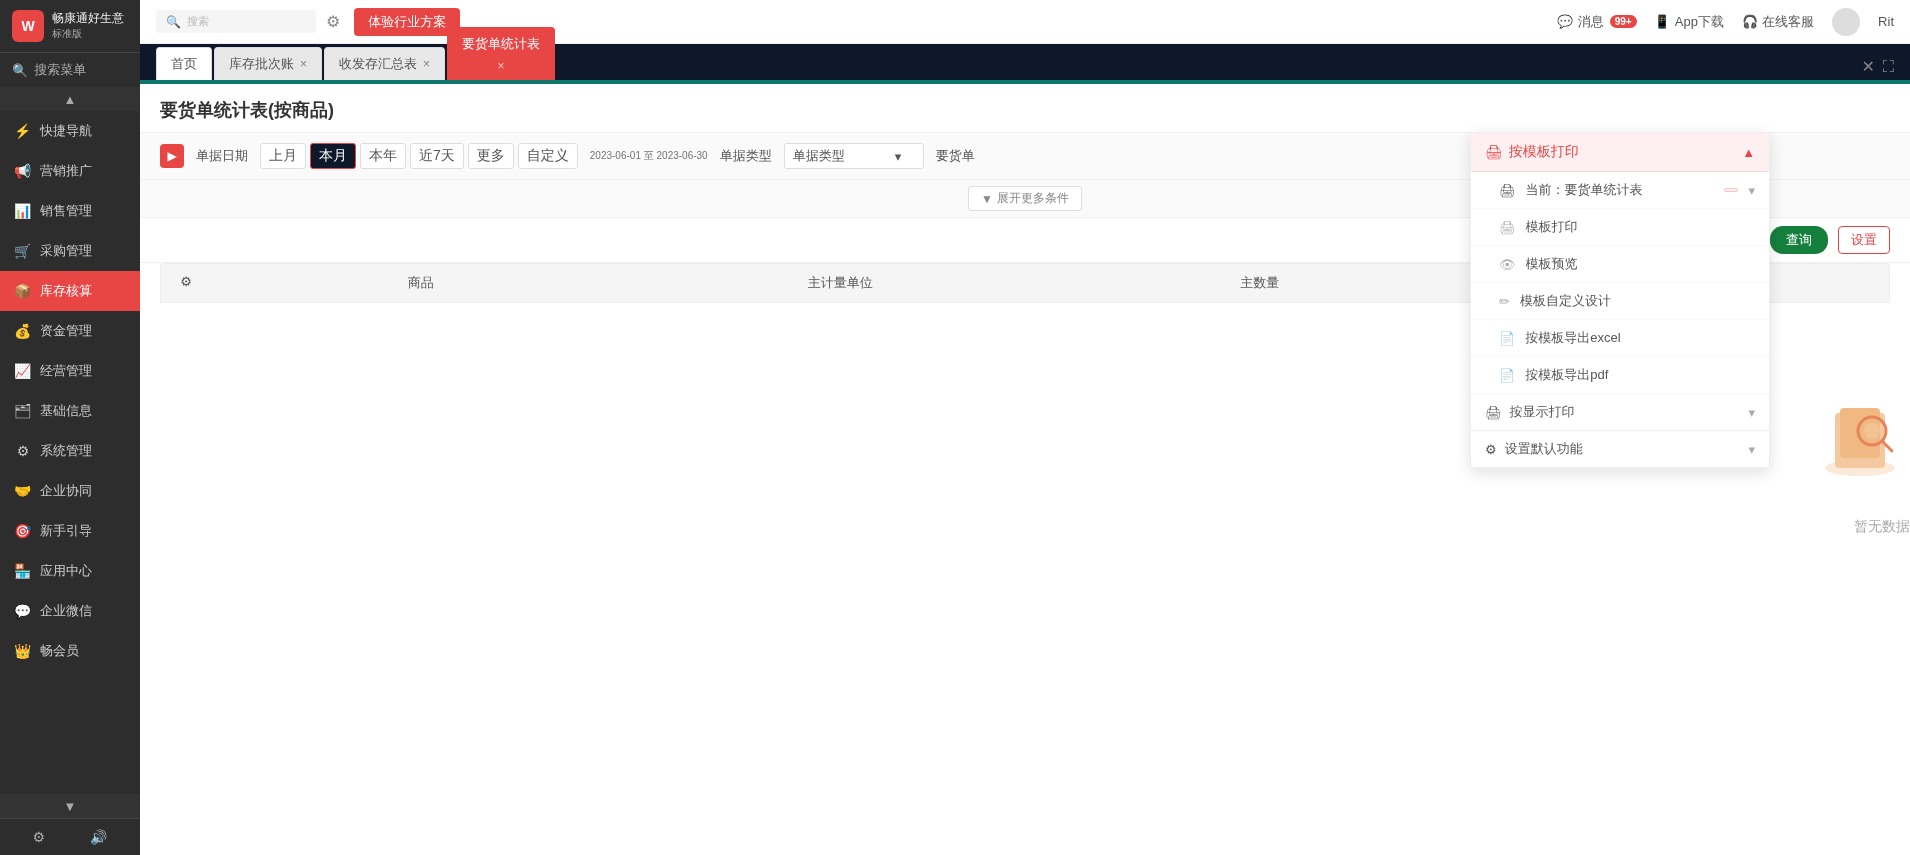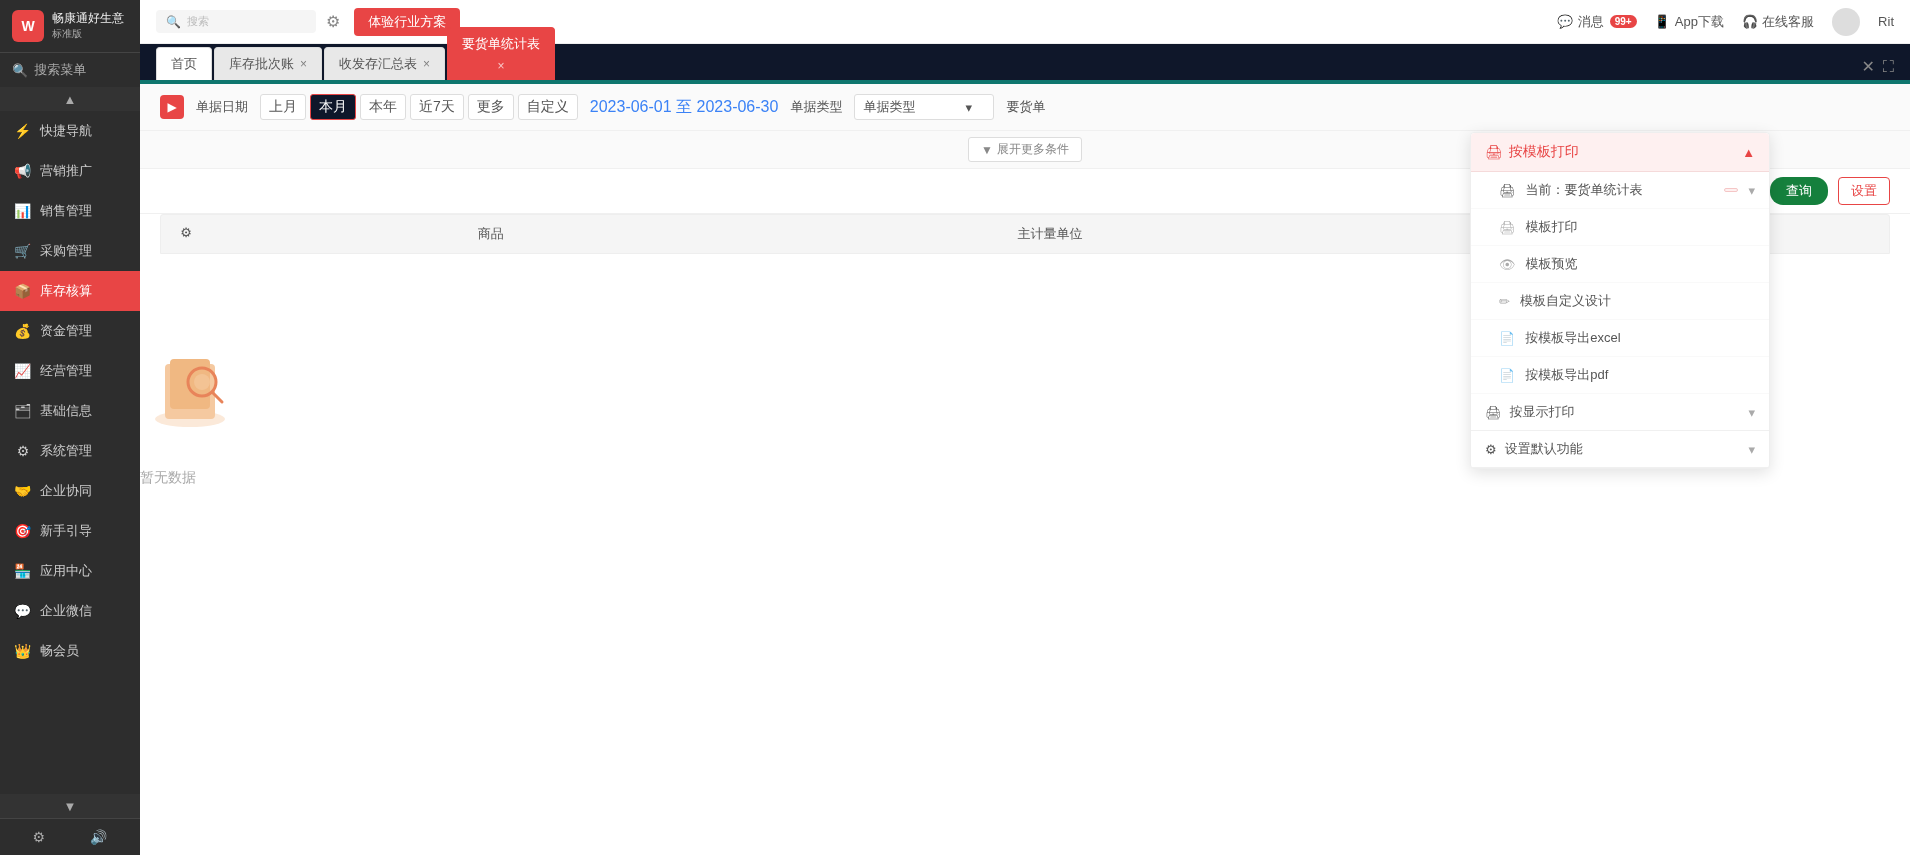--- a/index.html
+++ b/index.html
@@ -259,21 +259,21 @@
       border-radius: 3px;
       cursor: pointer;
       font-size: 14px;
       color: #555;
     }
     .filter-date-btn.active {
       background: #0f172a;
       color: white;
       border-color: #e84545;
     }
-    .filter-date-range { font-size: 16px; color: #3b82f6; }
+    .filter-date-range { font-size: 10px; color: #737373; }
     .filter-dropdown {
       display: flex;
       align-items: center;
       border: 1px solid #ddd;
       background: white;
       border-radius: 3px;
       padding: 3px 8px;
       cursor: pointer;
       gap: 50px;
       font-size: 13px;
@@ -359,21 +359,21 @@
       font-weight: 500;
       flex: 1;
       text-align: center;
     }
     .table-header-cell:first-child { flex: 0 0 50px; }
 
     
     .empty-state {
       display: flex;
       flex-direction: column;
-      align-items: flex-start;
+      align-items: flex-end;
       justify-content: center;
       padding: 80px 0;
     }
     .empty-icon {
       font-size: 80px;
       margin-bottom: 16px;
     }
     .empty-text {
       color: #aaa;
       font-size: 14px;
@@ -576,20 +576,23 @@
       <span class="tab-close">×</span>
     </div>
     <div class="tab-actions">
       <button class="tab-action-btn">✕</button>
       <button class="tab-action-btn">⛶</button>
     </div>
   </div>
 
   <div class="content">
 
+    <div class="page-header">
+      <span>要货单统计表(按商品)</span>
+    </div>
 
     <div class="filter-bar">
       <div class="filter-expand-btn">▶</div>
 
       <span class="filter-label">单据日期</span>
       <div class="filter-date-group">
         <button class="filter-date-btn">上月</button>
         <button class="filter-date-btn active">本月</button>
         <button class="filter-date-btn">本年</button>
         <button class="filter-date-btn">近7天</button>
@@ -635,20 +638,21 @@
       <button class="action-btn-setting">设置</button>
     </div>
 
     <div class="table-container">
       <div class="table-header">
         <div class="table-header-cell" style="flex:0 0 50px;">
           <span>⚙</span>
         </div>
         <div class="table-header-cell">商品</div>
         <div class="table-header-cell">主计量单位</div>
+        <div class="table-header-cell">主数量</div>
         <div class="table-header-cell">零售金额</div>
       </div>
     </div>
 
     <div class="empty-state">
       <div class="empty-icon">
         <svg width="100" height="100" viewBox="0 0 100 100">
           <ellipse cx="50" cy="85" rx="35" ry="8" fill="#f5c9a0" opacity="0.4"></ellipse>
           <rect x="25" y="30" width="50" height="55" rx="4" fill="#f5c9a0"></rect>
           <rect x="30" y="25" width="40" height="50" rx="4" fill="#f0b882"></rect>

